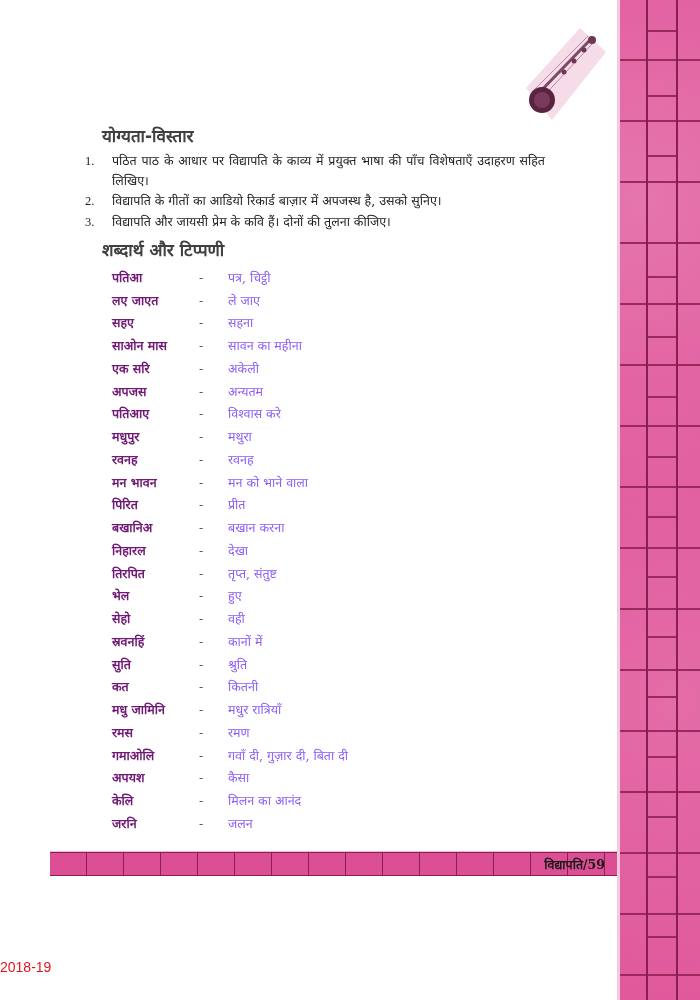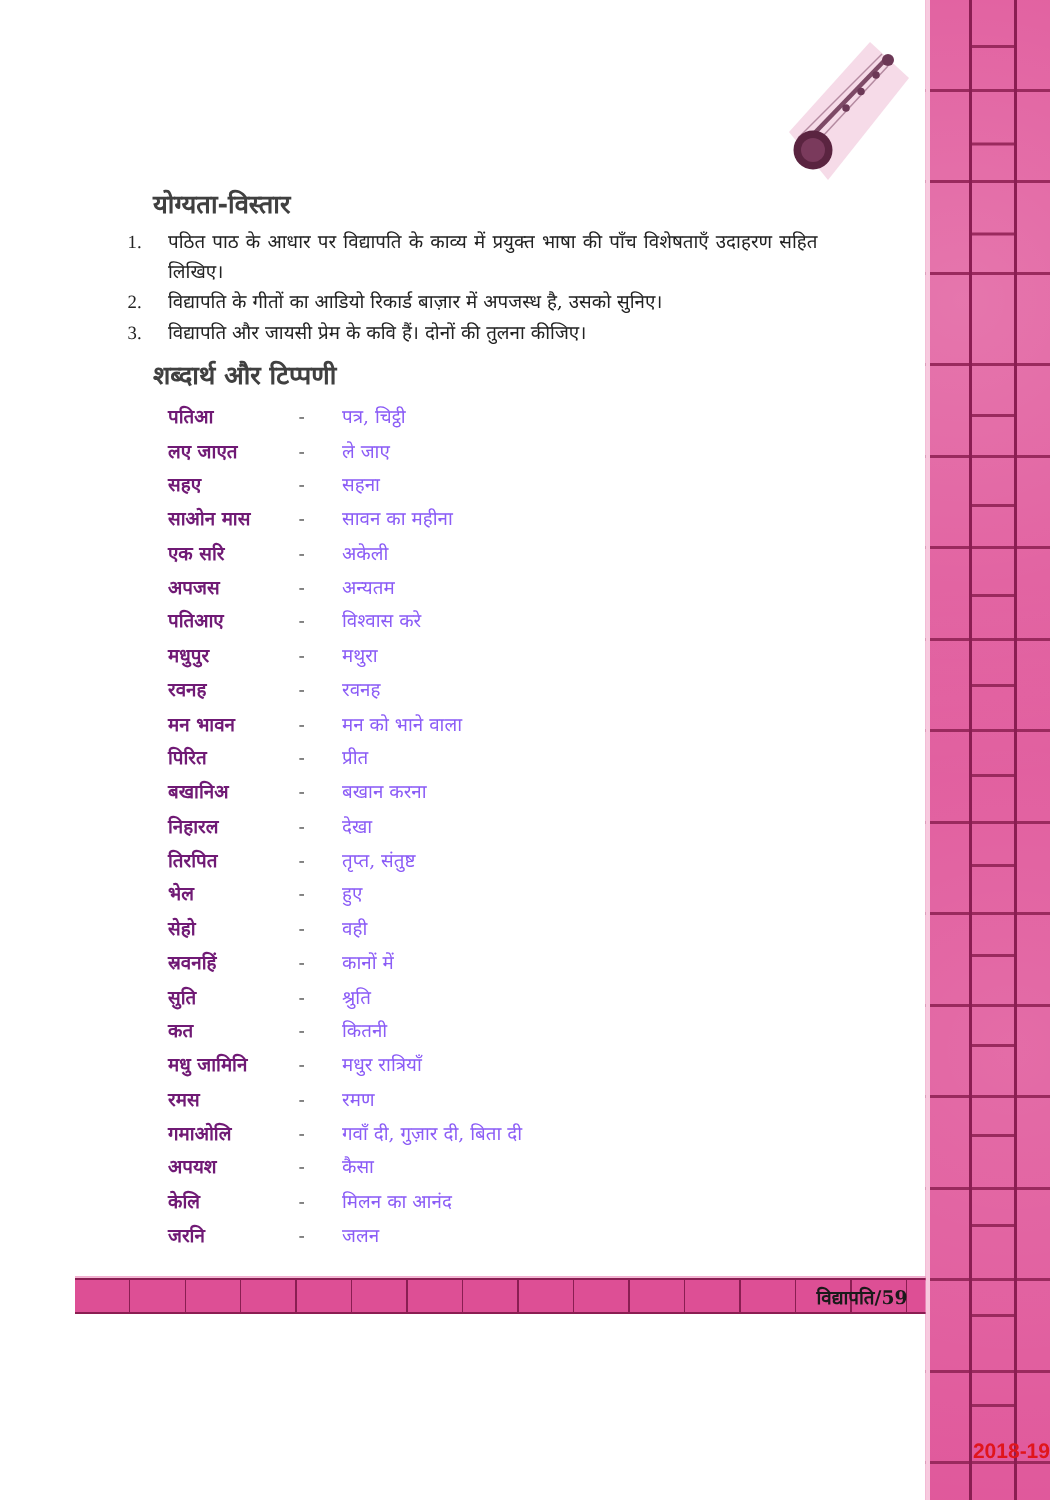--- a/index.html
+++ b/index.html
@@ -60,22 +60,22 @@
         repeating-linear-gradient(90deg, transparent 0, transparent 36px, #8a1e52 36px, #8a1e52 37px),
         linear-gradient(180deg, #8a1e52 0, #8a1e52 1px, transparent 1px, transparent 23px, #8a1e52 23px, #8a1e52 25px);
       border-top: 1px solid #f3b7d3;
       text-align: right;
     }
     .footer-label {
       position: absolute; right: 12px; top: 4px; font-size: 12.5px; font-weight: bold; color: #1a1a1a;
     }
 
     .year {
-      position: absolute; left: 0; width: 700px; top: 959px; text-align: right;
-      font-family: "Liberation Sans", sans-serif; font-weight: bold; font-size: 14px; color: #e0151b;
+      position: absolute; left: 0; width: 700px; top: 959px; text-align: left;
+      font-family: "Liberation Sans", sans-serif; font-weight: normal; font-size: 14px; color: #e0151b;
     }
   </style>
 </head>
 <body>
 
 <div class="brick-strip">
   <div class="edge-line"></div>
   <div class="row-offset" style="top:30px"></div>
   <div class="row-offset" style="top:95px"></div>
   <div class="row-offset" style="top:155px"></div>

